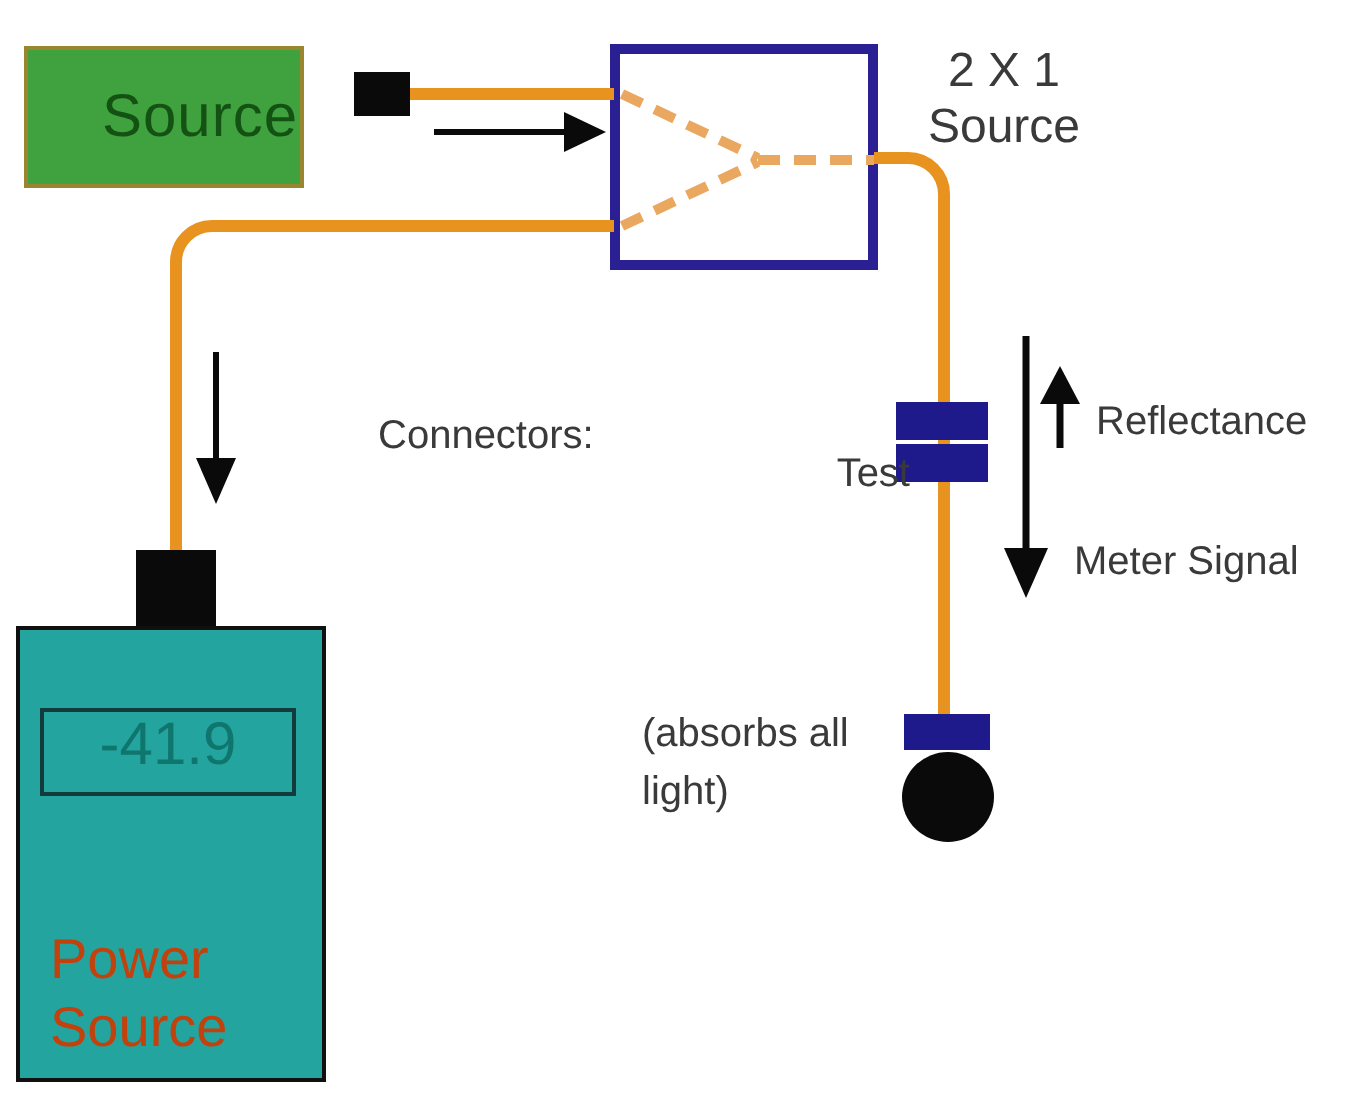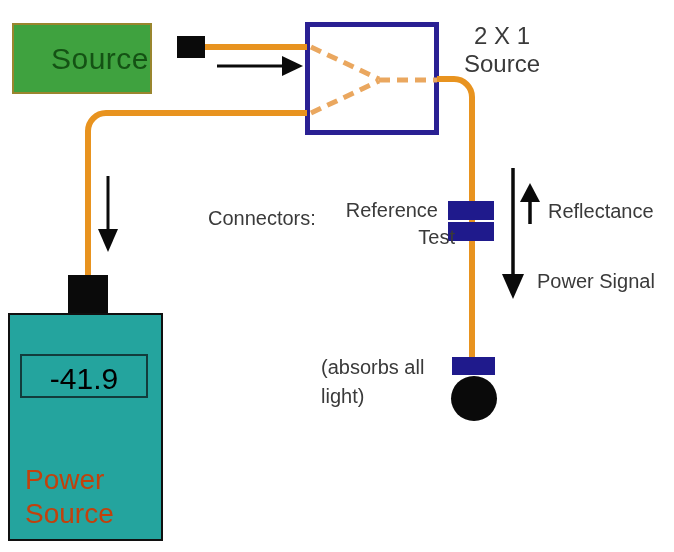--- a/index.html
+++ b/index.html
@@ -85,39 +85,39 @@
   .meter-body {
     left: 8px; top: 313px; width: 155px; height: 228px;
     background: #24a49e;
     border: 2px solid #101010;
     box-sizing: border-box;
   }
   .meter-display {
     left: 20px; top: 354px; width: 128px; height: 44px;
     border: 2px solid #123c3c;
     box-sizing: border-box;
-    display: flex; align-items: flex-end; justify-content: center;
-    color: #000000;
+    display: flex; align-items: flex-start; justify-content: center;
+    color: #0f766e;
     font-size: 30px;
   }
   .meter-label {
     left: 25px; top: 463px;
     color: #c2410c;
     font-size: 28px;
     line-height: 34px;
   }
 
   
   .anno {
     color: #3a3a3a;
     font-size: 20px;
     line-height: 23px;
     white-space: nowrap;
   }
-  .connectors-caption { left: 208px; top: 207px; }
+  .connectors-caption { left: 189px; top: 207px; }
   .reference-label    { left: 325px; top: 199px; width: 113px; text-align: right; }
   .test-label         { left: 342px; top: 226px; width: 113px; text-align: right; }
   .reflectance-label  { left: 548px; top: 200px; }
   .test-signal-label  { left: 537px; top: 270px; }
   .termination-label  { left: 321px; top: 353px; line-height: 29px; }
 </style>
 </head>
 <body>
 
 <div id="canvas">
@@ -159,25 +159,24 @@
 
   <div class="abs coupler-label">
     <div>2 X 1</div>
     <div>Source</div>
   </div>
 
   <div class="abs connector-block-top"></div>
   <div class="abs connector-block-bottom"></div>
 
   <div class="abs anno connectors-caption">Connectors:</div>
-  <div class="abs anno reference-label">Reference</div>
   <div class="abs anno test-label">Test</div>
 
   <div class="abs anno reflectance-label">Reflectance</div>
-  <div class="abs anno test-signal-label">Power Signal</div>
+  <div class="abs anno test-signal-label">Meter Signal</div>
 
   <div class="abs termination-block"></div>
   <div class="abs termination-ball"></div>
   <div class="abs anno termination-label">
     <div>(absorbs all</div>
     <div>light)</div>
   </div>
 
   <div class="abs meter-connector"></div>
   <div class="abs meter-body"></div>

